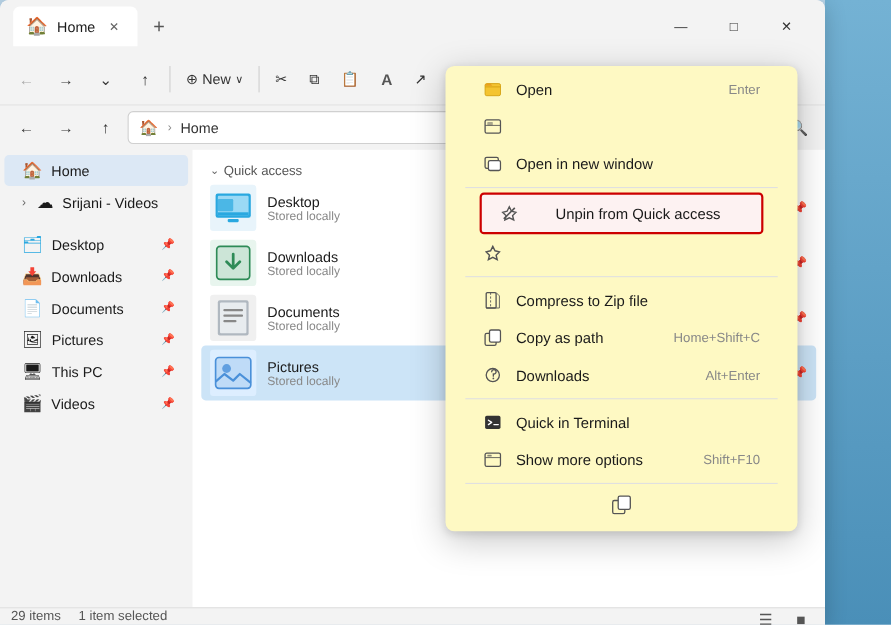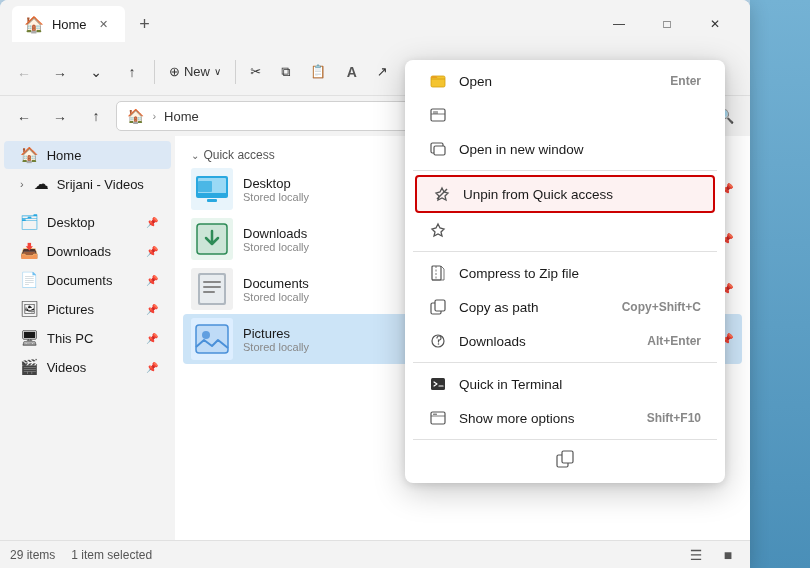--- a/index.html
+++ b/index.html
@@ -210,25 +210,24 @@
       display: flex; align-items: center; justify-content: center;
       font-size: 26px;
     }
     .file-info { flex: 1; }
     .file-name { font-size: 13px; color: #1a1a1a; font-weight: 400; }
     .file-sub { font-size: 11px; color: #888; }
     .file-pin { font-size: 11px; color: #888; }
 
     
     .status-bar {
-      height: 28px;
+      height: 16px;
       background: #f3f3f3;
       border-top: 1px solid #e0e0e0;
       display: flex;
-      align-items: center;
       padding: 0 10px;
       font-size: 12px;
       color: #555;
       gap: 16px;
       flex-shrink: 0;
     }
     .status-bar .right {
       margin-left: auto;
       display: flex;
       gap: 8px;
@@ -241,55 +240,55 @@
       font-size: 14px;
       color: #555;
     }
 
     
     .context-menu {
       position: absolute;
       top: 60px;
       left: 405px;
       width: 320px;
-      background: #ffffff;
+      background: #fef9c3;
       border-radius: 8px;
       box-shadow: 0 8px 32px rgba(0,0,0,0.22), 0 2px 8px rgba(0,0,0,0.12);
-      padding: 4px 8px;
+      padding: 4px 18px;
       z-index: 1000;
     }
     .cm-item {
       display: flex;
       align-items: center;
       padding: 8px 16px;
       font-size: 13.5px;
       color: #1a1a1a;
       cursor: pointer;
       gap: 12px;
       position: relative;
     }
     .cm-item.highlighted {
       background: #fdf2f2;
       border: 2px solid #cc0000;
       border-radius: 4px;
-      margin: 0 2px;
+      margin: 0 13px;
+      text-align: center;
     }
     .cm-item .cm-icon {
       width: 18px; height: 18px;
       display: flex; align-items: center; justify-content: center;
       font-size: 16px;
       color: #555;
       flex-shrink: 0;
     }
     .cm-item .cm-label { flex: 1; }
     .cm-item .cm-shortcut {
       font-size: 12px;
       color: #888;
       margin-left: auto;
-      font-weight: bold;
     }
     .cm-divider {
       height: 1px;
       background: #e0e0e0;
       margin: 4px 0;
     }
     .cm-bottom-icon {
       display: flex;
       align-items: center;
       justify-content: center;
@@ -575,21 +574,21 @@
   </div>
 
   <div class="cm-item">
     <span class="cm-icon">
       <svg width="16" height="16" viewBox="0 0 16 16">
           <rect x="1" y="4" width="10" height="11" rx="1.5" fill="none" stroke="#555" stroke-width="1.2"></rect>
           <rect x="5" y="1" width="10" height="11" rx="1.5" fill="white" stroke="#555" stroke-width="1.2"></rect>
         </svg>
     </span>
     <span class="cm-label">Copy as path</span>
-    <span class="cm-shortcut">Copy+Shift+C</span>
+    <span class="cm-shortcut">Home+Shift+C</span>
   </div>
 
   <div class="cm-item">
     <span class="cm-icon">
       <svg width="16" height="16" viewBox="0 0 16 16">
           <circle cx="8" cy="8" r="6" fill="none" stroke="#555" stroke-width="1.2"></circle>
           <path d="M7 5 A2 2 0 0 1 11 5 A2 2 0 0 1 8.5 7 L8.5 9" stroke="#555" stroke-width="1.2" fill="none" stroke-linecap="round"></path>
           <circle cx="8.5" cy="11" r="0.8" fill="#555"></circle>
         </svg>
     </span>

